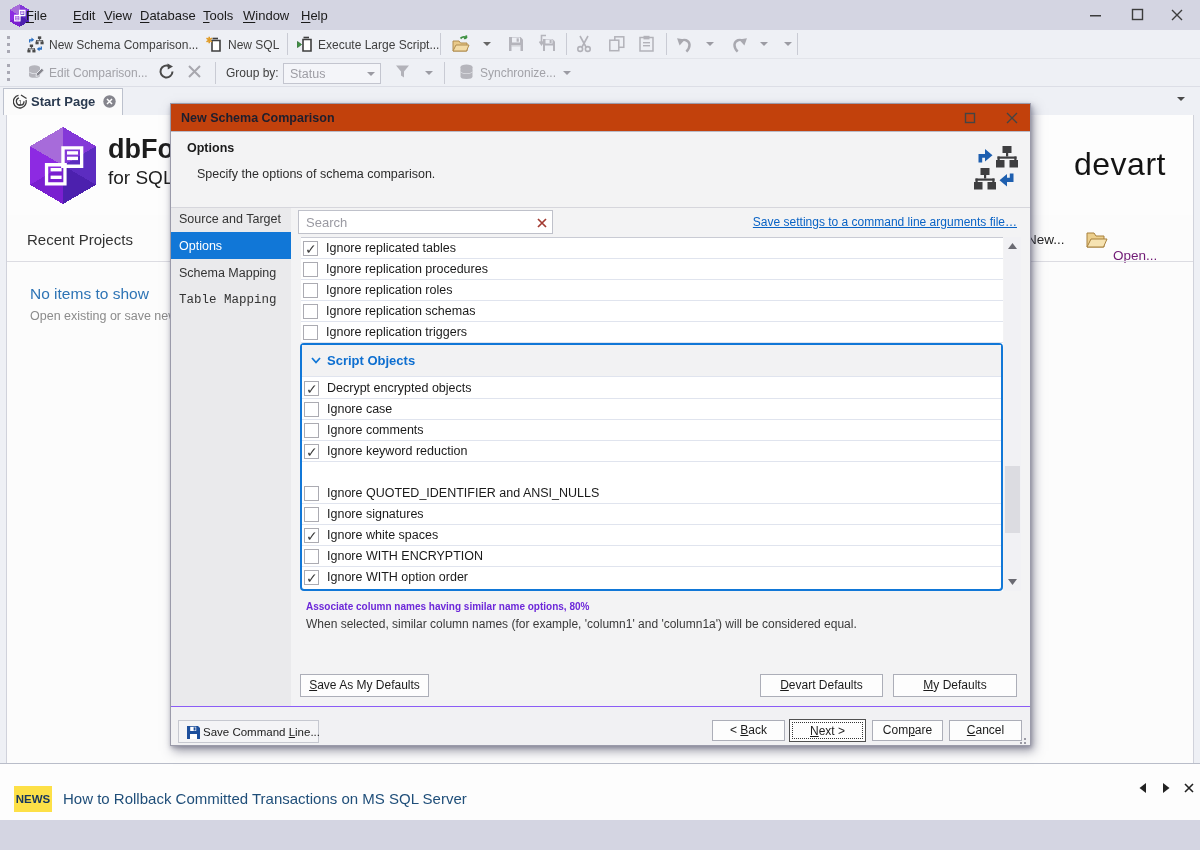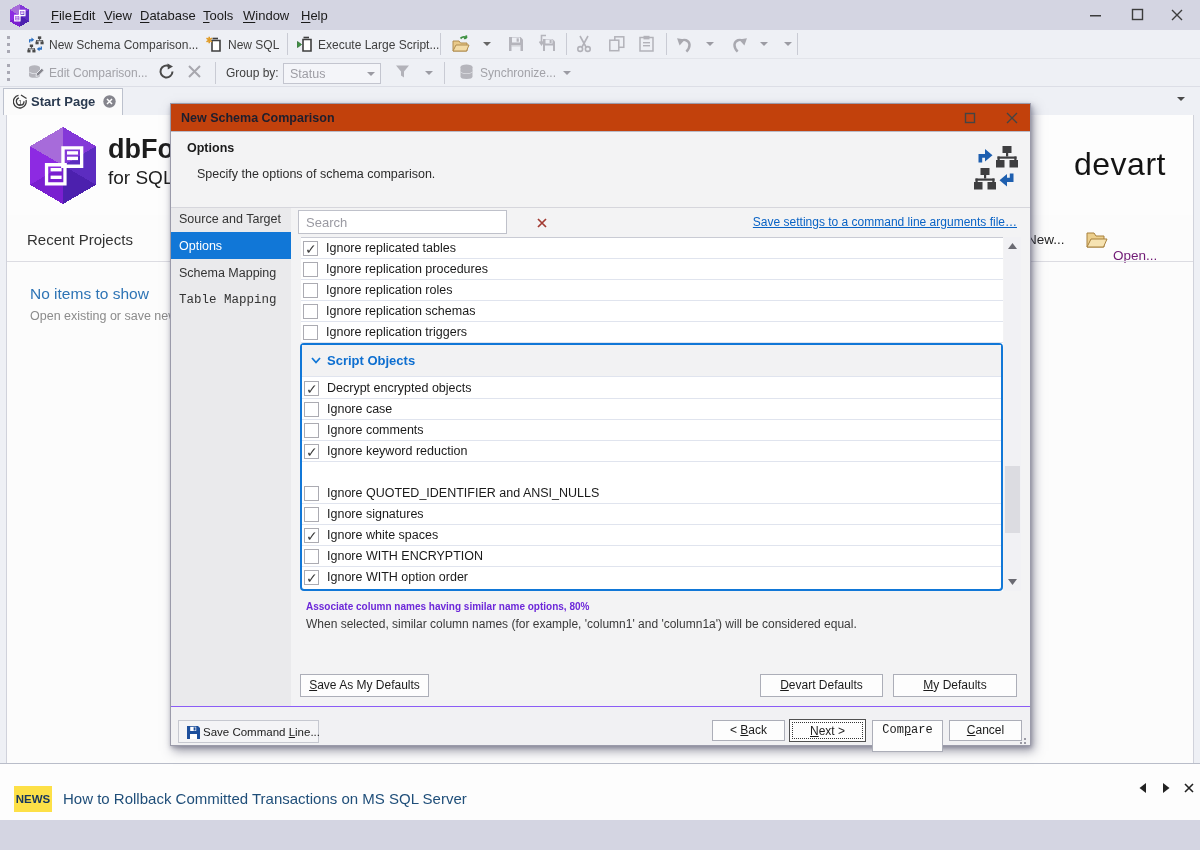--- a/index.html
+++ b/index.html
@@ -55,21 +55,21 @@
   <g fill="#fff">
     <path fill-rule="evenodd" d="M31.3 19.2 H53.3 V41 H31.3 Z M35.7 23.5 H49 V36.6 H35.7 Z"></path>
     <rect x="37.5" y="25.2" width="9.5" height="3.6"></rect>
     <rect x="37.5" y="30.7" width="9.5" height="3.6"></rect>
     <path fill-rule="evenodd" d="M14.9 36.1 H36.6 V58.6 H14.9 Z M19.2 40.4 H32.3 V54.2 H19.2 Z"></path>
     <rect x="21" y="42" width="9.5" height="3.6"></rect>
     <rect x="21" y="48.6" width="9.5" height="3.6"></rect>
     <rect x="31.3" y="36.1" width="5.3" height="4.9"></rect>
   </g>
 </svg>
-<div class="menuitem" style="left:51px;"><u>F</u>ile</div>
+<div class="menuitem" style="left:26px;"><u>F</u>ile</div>
 <div class="menuitem" style="left:73px;"><u>E</u>dit</div>
 <div class="menuitem" style="left:104px;"><u>V</u>iew</div>
 <div class="menuitem" style="left:140px;"><u>D</u>atabase</div>
 <div class="menuitem" style="left:203px;"><u>T</u>ools</div>
 <div class="menuitem" style="left:243px;"><u>W</u>indow</div>
 <div class="menuitem" style="left:301px;"><u>H</u>elp</div>
 <svg class="abs" style="left:1088px; top:0;" width="100" height="30">
   <rect x="2" y="15" width="11" height="1.5" fill="#3c3c3c"></rect>
   <rect x="44.5" y="9.5" width="10" height="10" fill="none" stroke="#3c3c3c" stroke-width="1.4"></rect>
   <path d="M84 10 L94 20 M94 10 L84 20" stroke="#3c3c3c" stroke-width="1.4"></path>
@@ -330,21 +330,21 @@
 
   <div class="abs" style="left:0; top:104px; width:120px; height:498px; background:#eaeaec;">
     <div class="abs txt" style="left:8px; top:4px; font-size:12.5px; color:#333;">Source and Target</div>
     <div class="abs" style="left:0; top:24px; width:120px; height:27px; background:#1177d7;">
       <div class="abs txt" style="left:8px; top:7px; font-size:12.5px; color:#fff;">Options</div>
     </div>
     <div class="abs txt" style="left:8px; top:58px; font-size:12.5px; color:#333;">Schema Mapping</div>
     <div class="abs txt" style="left:8px; top:85px; font-size:12.5px; color:#333;font-family:Liberation Mono, monospace;">Table Mapping</div>
   </div>
 
-  <div class="abs" style="left:127px; top:106px; width:209px; height:24px; background:#fff; border:1px solid #bfc1ca;">
+  <div class="abs" style="left:127px; top:106px; width:255px; height:24px; background:#fff; border:1px solid #bfc1ca;">
     <div class="abs txt" style="left:7px; top:4px; font-size:13px; color:#9a9aa2;">Search</div>
     <svg class="abs" style="left:238px; top:7px;" width="10" height="10" viewBox="0 0 10 10">
       <path d="M1 1 L9 9 M9 1 L1 9" stroke="#a33b32" stroke-width="1.7"></path>
     </svg>
   </div>
 
   <div class="abs txt" style="right:13px; top:111px; font-size:12px; color:#0a63c5; text-decoration:underline;">Save settings to a command line arguments file…</div>
 
   <div class="abs" style="left:130px; top:133px; width:702px; height:354px; background:#fff; border-top:1px solid #c9cbd4;" id="list">
     <div class="row" style="top:0;">
@@ -448,21 +448,21 @@
         <rect x="3.2" y="0.8" width="6" height="4.2" fill="#fff"></rect>
           <rect x="6.6" y="1.3" width="1.9" height="3.2" fill="#1d4f9c"></rect>
         <rect x="3" y="8" width="7" height="5" fill="#fff"></rect>
       </svg>
       <span style="position:absolute; left:24px; top:5px; font-size:11.5px; white-space:nowrap;">Save Command <u>L</u>ine...</span>
     </div>
     <div class="dlgbtn" style="left:541px; top:13px; width:73px; height:21px; line-height:19px;">&lt; <u>B</u>ack</div>
     <div class="dlgbtn" style="left:618px; top:12px; width:77px; height:23px; border-color:#505050;">
       <div style="position:absolute; left:2px; top:2px; right:2px; bottom:2px; border:1px dotted #333; line-height:17px;"><u>N</u>ext &gt;</div>
     </div>
-    <div class="dlgbtn" style="left:701px; top:13px; width:71px; height:32px; line-height:19px;font-family:Liberation Mono, monospace;">Com<u>p</u>are</div>
+    <div class="dlgbtn" style="left:701px; top:13px; width:71px; height:21px; line-height:19px;">Com<u>p</u>are</div>
     <div class="dlgbtn" style="left:778px; top:13px; width:73px; height:21px; line-height:19px;"><u>C</u>ancel</div>
     <svg class="abs" style="left:846px; top:28px;" width="10" height="10" viewBox="0 0 10 10">
       <g fill="#9a9aa4">
           <rect x="7" y="7" width="2" height="2"></rect>
           <rect x="7" y="3" width="2" height="2"></rect>
           <rect x="3" y="7" width="2" height="2"></rect>
         </g>
     </svg>
   </div>
 </div>

